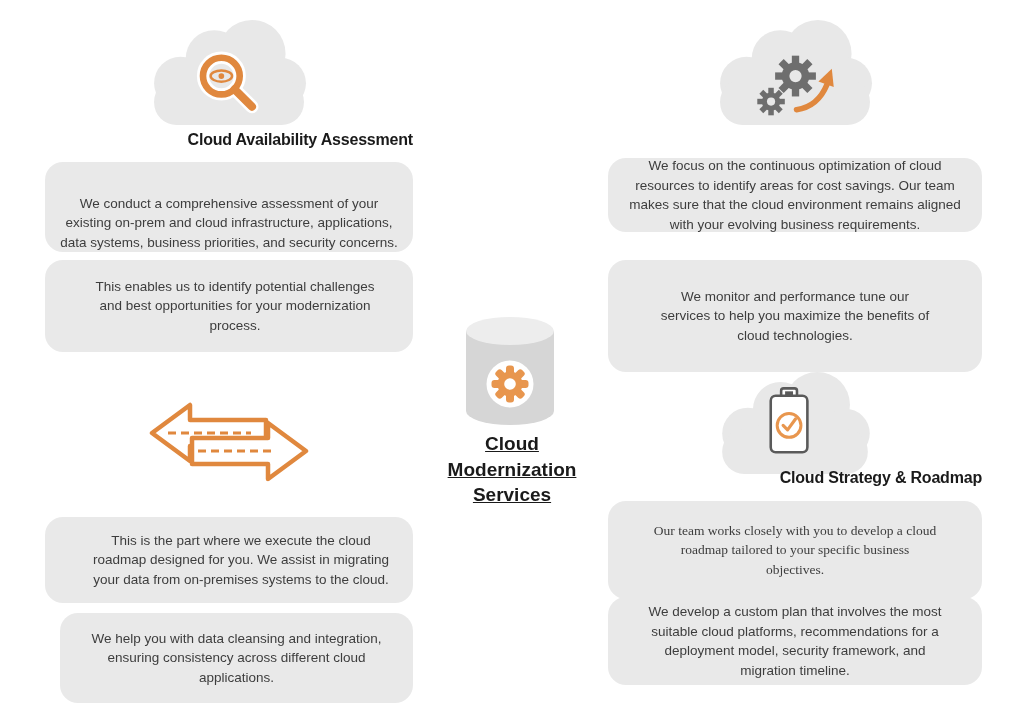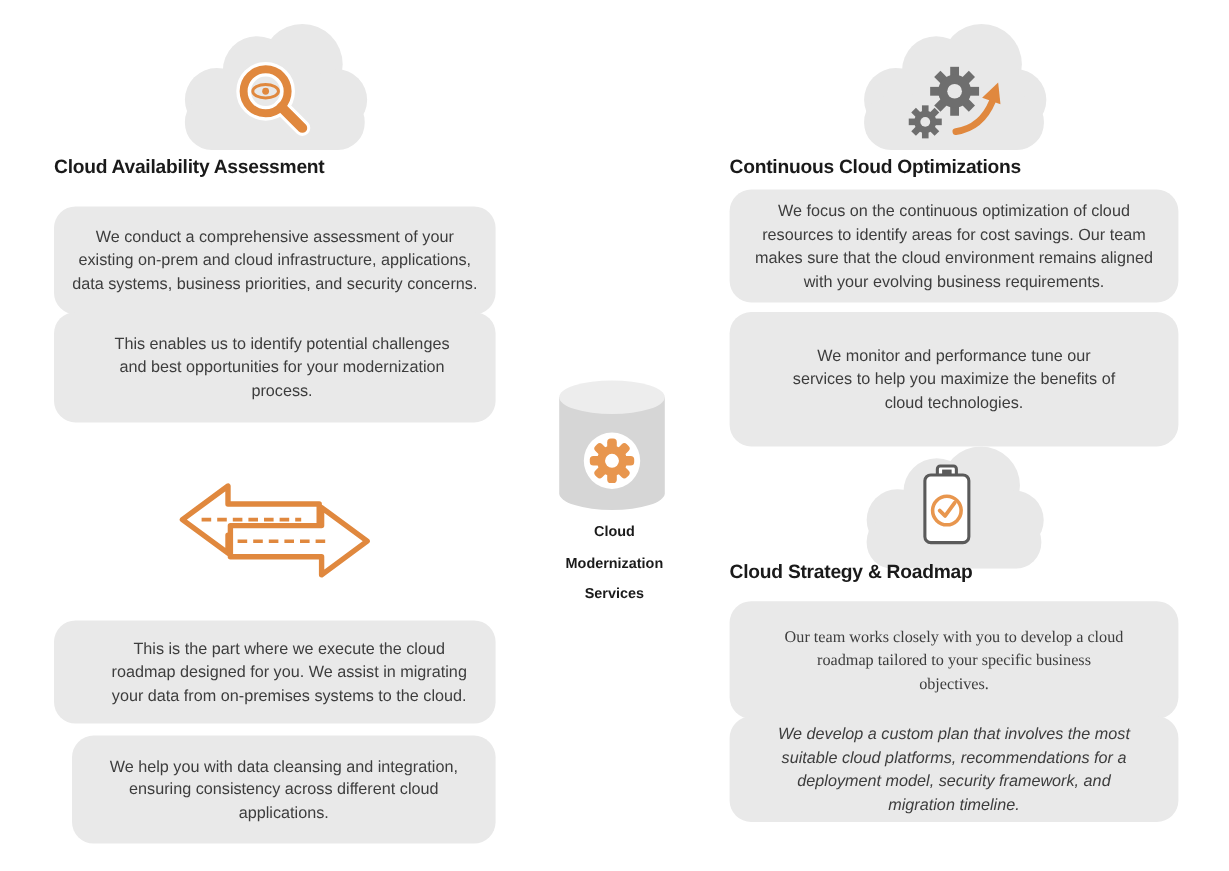--- a/index.html
+++ b/index.html
@@ -11,37 +11,37 @@
   .q-tr{left:608px;top:0;width:374px;height:362px;}
   .q-bl{left:45px;top:380px;width:368px;height:346px;}
   .q-br{left:608px;top:364px;width:374px;height:346px;}
 
   .icon{position:absolute;left:50%;}
   .icon svg{width:100%;height:100%;display:block;}
   .q-tl .icon,.q-tr .icon{top:20px;width:158px;height:105px;margin-left:-79px;}
   .q-bl .icon{top:20px;width:162px;height:84px;margin-left:-81px;}
   .q-br .icon{top:8px;width:158px;height:102px;margin-left:-79px;}
 
-  .qtitle{position:absolute;top:131px;left:0;right:0;margin:0;text-align:left;
+  .qtitle{position:absolute;top:131px;left:0;right:0;margin:0;text-align:right;
     font-size:16px;font-weight:700;color:var(--titleText,#1a1a1a);letter-spacing:-0.2px;}
   .q-bl .qtitle,.q-br .qtitle{top:105px;}
 
   .bubble{position:absolute;left:0;right:0;background:var(--bubbleGray,#e9e9e9);
     border-radius:18px;display:flex;align-items:center;justify-content:center;}
   .card-text{margin:0;padding:0 14px;font-size:13.5px;line-height:19.5px;text-align:center;
     color:var(--bodyText,#3d3d3d);white-space:pre-line;}
-  .q-tl .b1{top:172px;height:90px;} .q-tl .b2{top:260px;height:92px;padding-left:12px;}
-  .q-tr .b1{top:158px;height:94px;} .q-tr .b2{top:260px;height:112px;}
+  .q-tl .b1{top:162px;height:90px;align-items:flex-end;} .q-tl .b2{top:260px;height:92px;padding-left:12px;}
+  .q-tr .b1{top:158px;height:74px;} .q-tr .b2{top:260px;height:112px;}
   .q-bl .b1{top:137px;height:86px;padding-left:24px;} .q-bl .b2{top:233px;height:90px;margin-left:15px;}
-  .q-br .b1{top:137px;height:98px;font-family:Liberation Serif, serif;} .q-br .b2{top:233px;height:88px;font-style:italic;}
+  .q-br .b1{top:137px;height:98px;font-family:Liberation Serif, serif;} .q-br .b2{top:233px;height:88px;}
 
   .center-icon{position:absolute;left:464px;top:316px;width:92px;height:112px;}
   .center-icon svg{width:100%;height:100%;display:block;}
   .center-label{position:absolute;left:420px;top:431px;width:184px;margin:0;text-align:center;
-    font-size:12px;font-weight:700;line-height:25.5px;color:var(--titleText,#1a1a1a);white-space:pre-line;}
+    font-size:19px;font-weight:700;line-height:25.5px;color:var(--titleText,#1a1a1a);white-space:pre-line;text-decoration:underline;}
 
   
   .cloud-fill circle,.cloud-fill rect{fill:var(--cloudGray,#e8e8e8);}
   .gear-fill{fill:var(--gearGray,#6e6e6e);}
   .gear-hole{fill:var(--cloudGray,#e8e8e8);}
   .accent-stroke{stroke:var(--accent,#e0883e);fill:none;}
   .accent-fill{fill:var(--accent,#e0883e);}
   .accentL-stroke{stroke:var(--accentLight,#e8964e);fill:none;}
   .accentL-fill{fill:var(--accentLight,#e8964e);}
   .white-stroke{stroke:#ffffff;fill:none;}
@@ -117,21 +117,20 @@
             <circle r="9"></circle>
               <circle r="4" class="gear-hole"></circle>
           </g>
         </g>
         <g>
           <path d="M79,88 Q100,85 109,63" class="accent-stroke" stroke-width="5.5" stroke-linecap="round"></path>
           <polygon points="113.6,47.9 115.5,65.7 100.5,60.3" class="accent-fill"></polygon>
         </g>
       </svg>
     </div>
-    <h2 class="qtitle">Continuous Cloud Optimizations</h2>
     <div class="bubble b1">
       <p class="card-text">We focus on the continuous optimization of cloud
 resources to identify areas for cost savings. Our team
 makes sure that the cloud environment remains aligned
 with your evolving business requirements.</p>
     </div>
     <div class="bubble b2">
       <p class="card-text">We monitor and performance tune our
 services to help you maximize the benefits of
 cloud technologies.</p>

